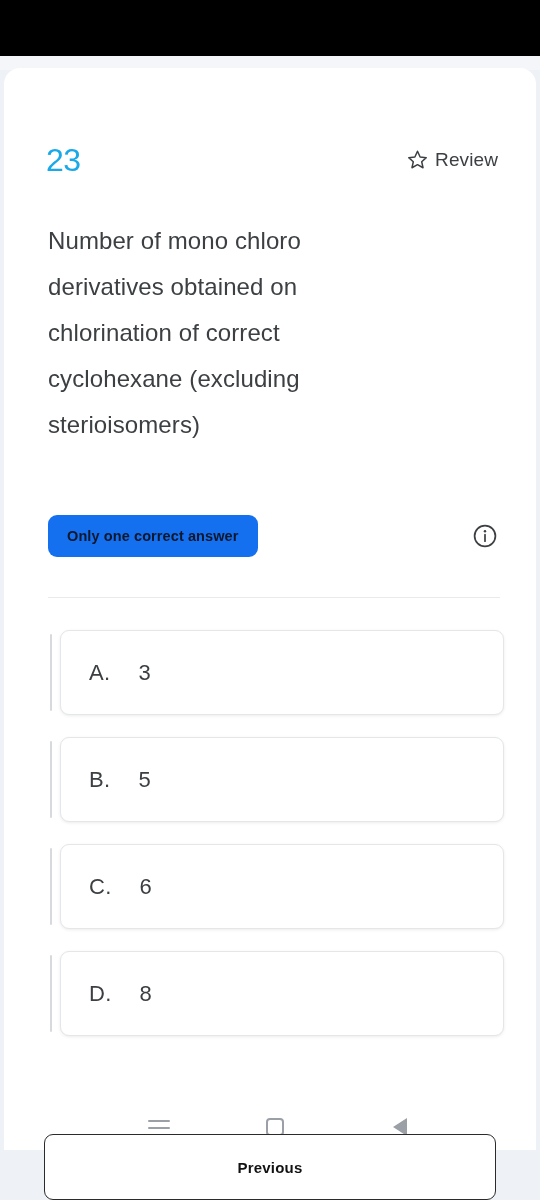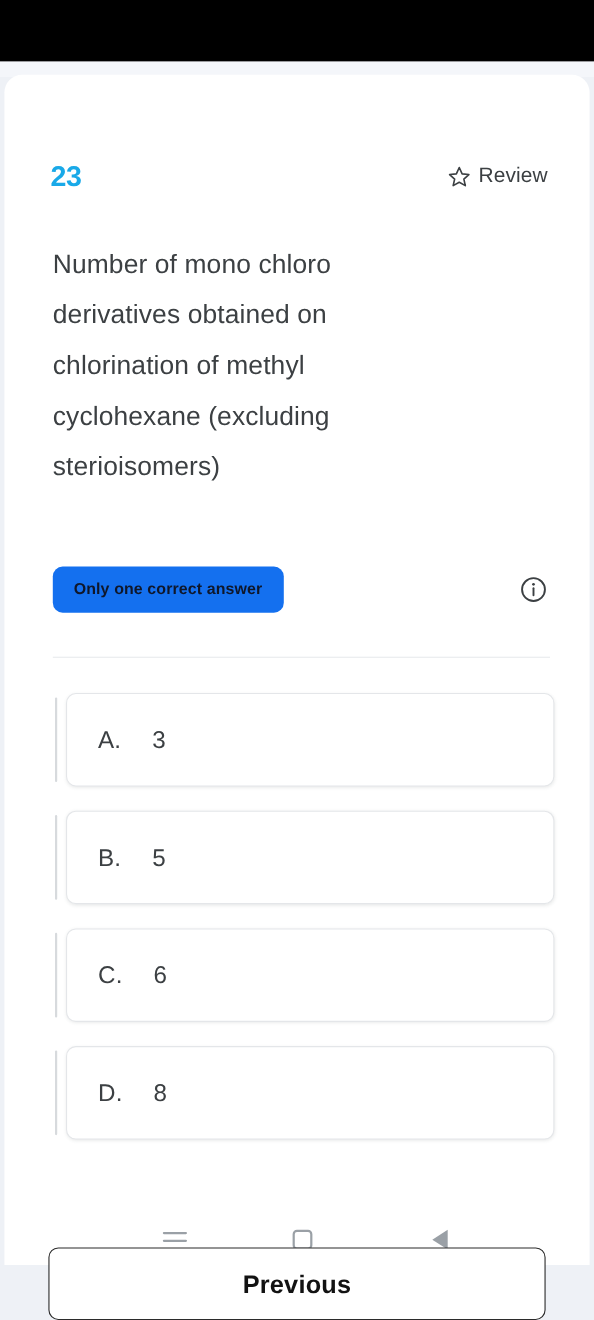--- a/index.html
+++ b/index.html
@@ -52,30 +52,30 @@
     top: 70px;
     left: 42px;
     right: 38px;
     height: 44px;
     display: flex;
     align-items: center;
     justify-content: space-between;
   }
 
   .q-number {
-    font-size: 26px;
-    font-weight: bold;
+    font-size: 32px;
+    font-weight: normal;
     color: #19a9e8;
     letter-spacing: -0.5px;
     line-height: 1;
   }
 
   .review-wrap {
     display: flex;
-    align-items: center;
+    align-items: flex-start;
     gap: 7px;
   }
 
   .star-icon {
     width: 21px;
     height: 21px;
     display: block;
   }
 
   .review-label {
@@ -240,21 +240,21 @@
     gap: 17px;
     padding: 0 44px;
   }
 
   .nav-button {
     flex: 1;
     background: #ffffff;
     border: 1.6px solid #2b2b2b;
     border-radius: 9px;
     font-family: "Liberation Sans", sans-serif;
-    font-size: 23px;
+    font-size: 15px;
     font-weight: bold;
     color: #121212;
     display: flex;
     align-items: center;
     justify-content: center;
     letter-spacing: 0.2px;
     cursor: pointer;
   }
 
   .bottom-strip {
@@ -280,21 +280,21 @@
     <div class="review-wrap">
       <span>
         <svg class="star-icon" viewBox="0 0 24 24" fill="none" stroke="#3c4043" stroke-width="1.7" stroke-linejoin="round" stroke-linecap="round">
           <polygon points="12,2.6 15,9.2 22,9.9 16.8,14.6 18.3,21.4 12,17.9 5.7,21.4 7.2,14.6 2,9.9 9,9.2"></polygon>
         </svg>
       </span>
       <span class="review-label">Review</span>
     </div>
   </div>
 
-  <div class="question-text">Number of mono chloro derivatives obtained on chlorination of methyl cyclohexane (excluding sterioisomers)</div>
+  <div class="question-text">Number of mono chloro derivatives obtained on chlorination of correct cyclohexane (excluding sterioisomers)</div>
 
   <div class="badge-row">
     <div class="answer-badge">Only one correct answer</div>
     <span>
       <svg class="info-icon" viewBox="0 0 24 24" fill="none" stroke="#3c4043" stroke-width="1.6">
         <circle cx="12" cy="12" r="9.6"></circle>
         <circle cx="12" cy="7.6" r="1.15" fill="#3c4043" stroke="none"></circle>
         <line x1="12" y1="10.8" x2="12" y2="16.8" stroke-linecap="round"></line>
       </svg>
     </span>

